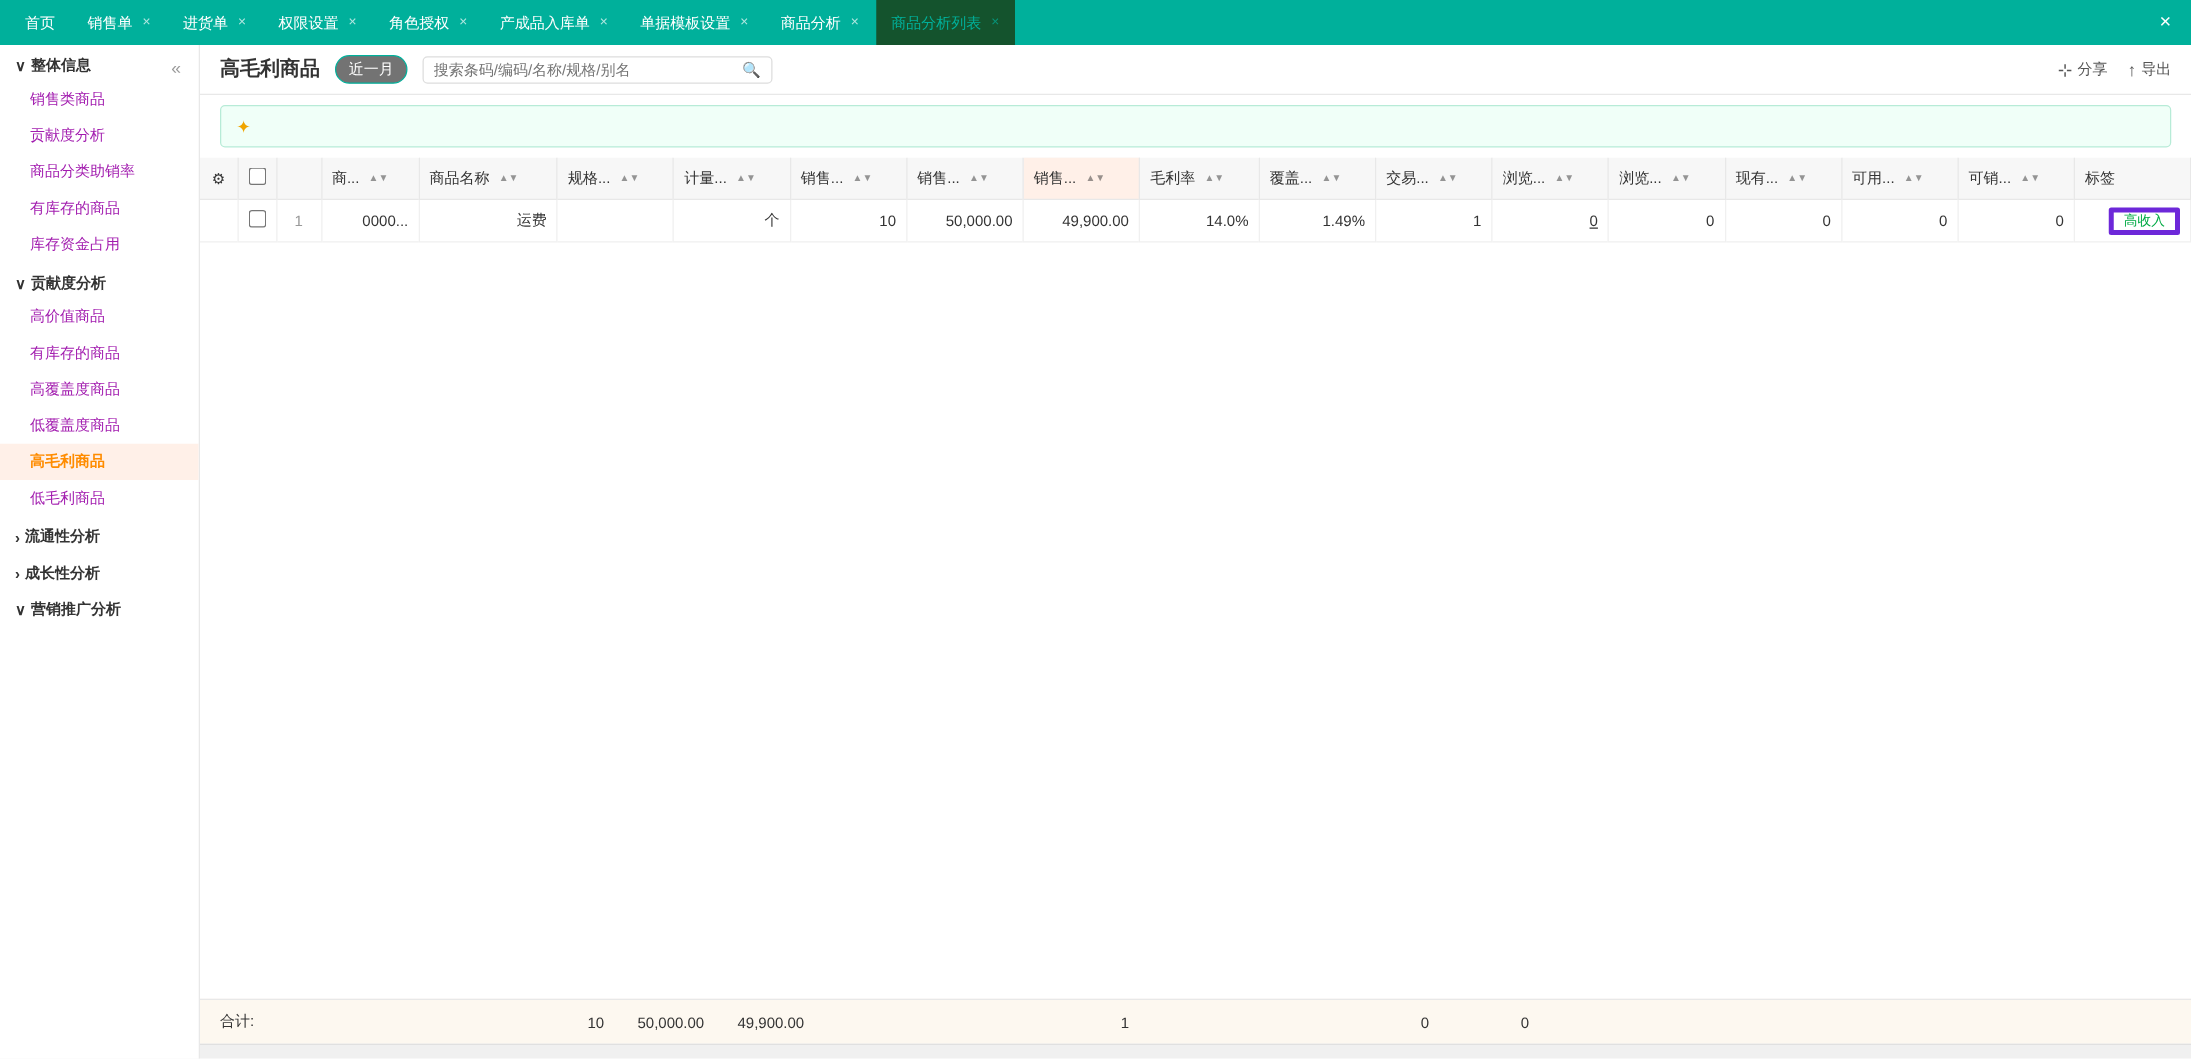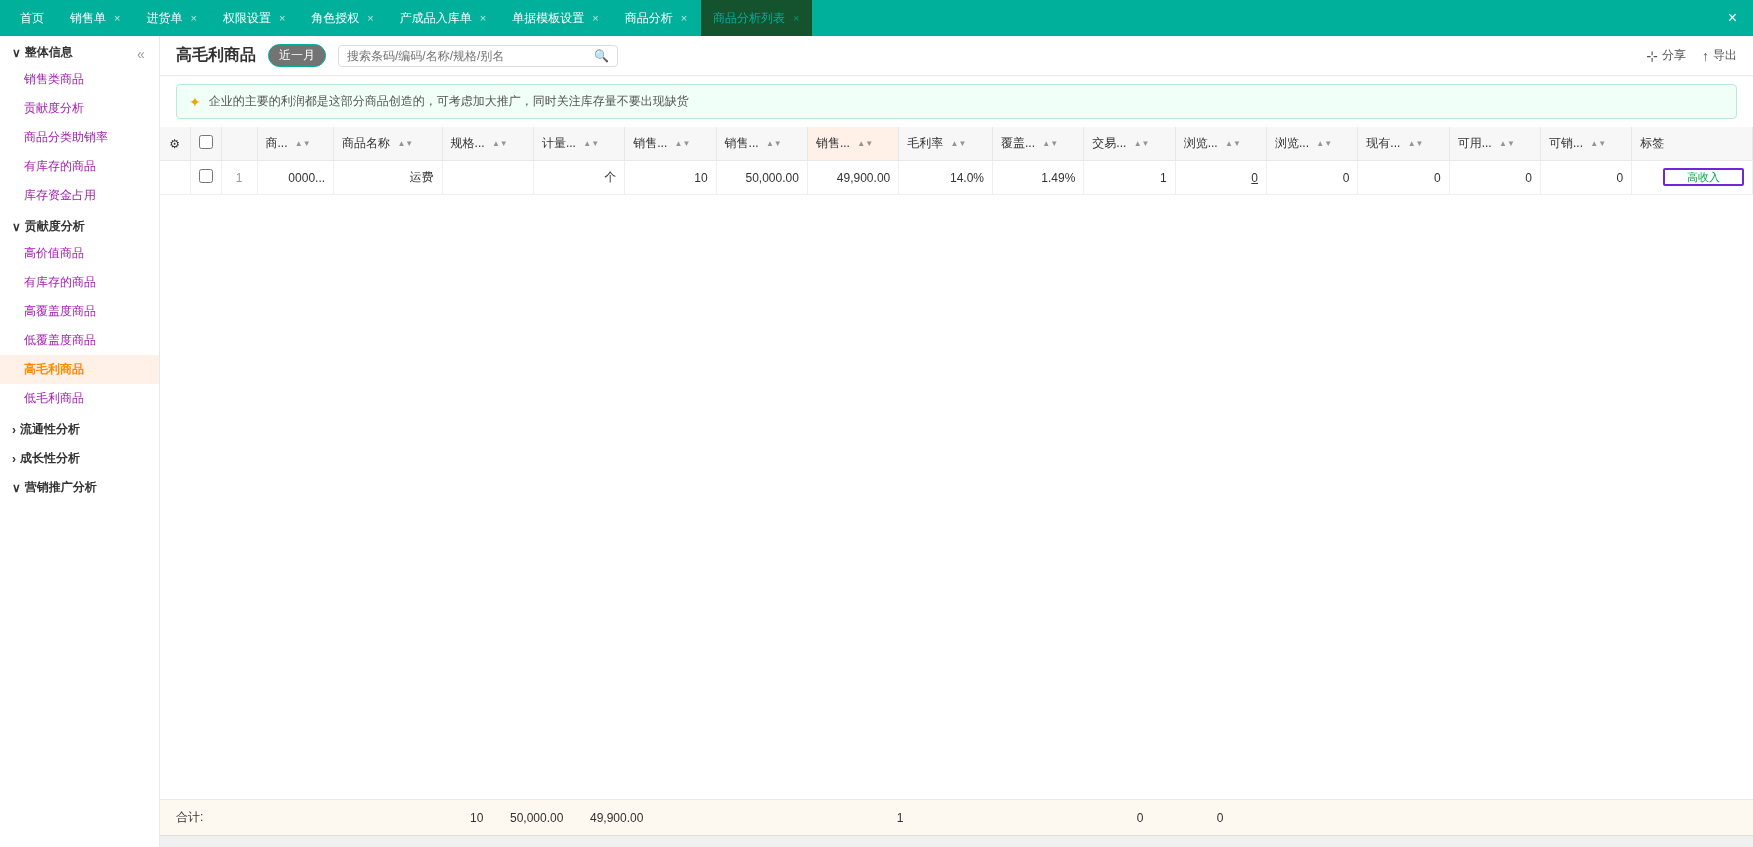--- a/index.html
+++ b/index.html
@@ -212,22 +212,22 @@
       white-space: nowrap;
       text-align: right;
     }
     .col-settings { width: 30px; text-align: center; }
     .col-check { width: 30px; text-align: center; }
     .col-num { width: 36px; text-align: center; color: #999; }
 
     .tag-high-income {
       color: #00aa44;
       font-size: 11px;
-      padding: 1px 22px;
-      border: 2px solid #6d28d9;
+      padding: 1px 8px;
+      border: 4px solid #6d28d9;
       border-radius: 2px;
     }
 
     .link-underline {
       color: #333;
       text-decoration: underline;
       cursor: pointer;
     }
 
     
@@ -385,21 +385,20 @@
           </div>
           <div class="action-btn">
             <span style="font-size:14px;">↑</span>
             <span>导出</span>
           </div>
         </div>
       </div>
 
       <div class="info-banner">
         <span class="info-icon">✦</span>
-        <span>企业的主要的利润都是这部分商品创造的，可考虑加大推广，同时关注库存量不要出现缺货</span>
       </div>
 
       <div class="table-wrapper">
         <table>
           <thead>
             <tr>
               <th class="col-settings">
                 <span>⚙</span>
               </th>
               <th class="col-check">

